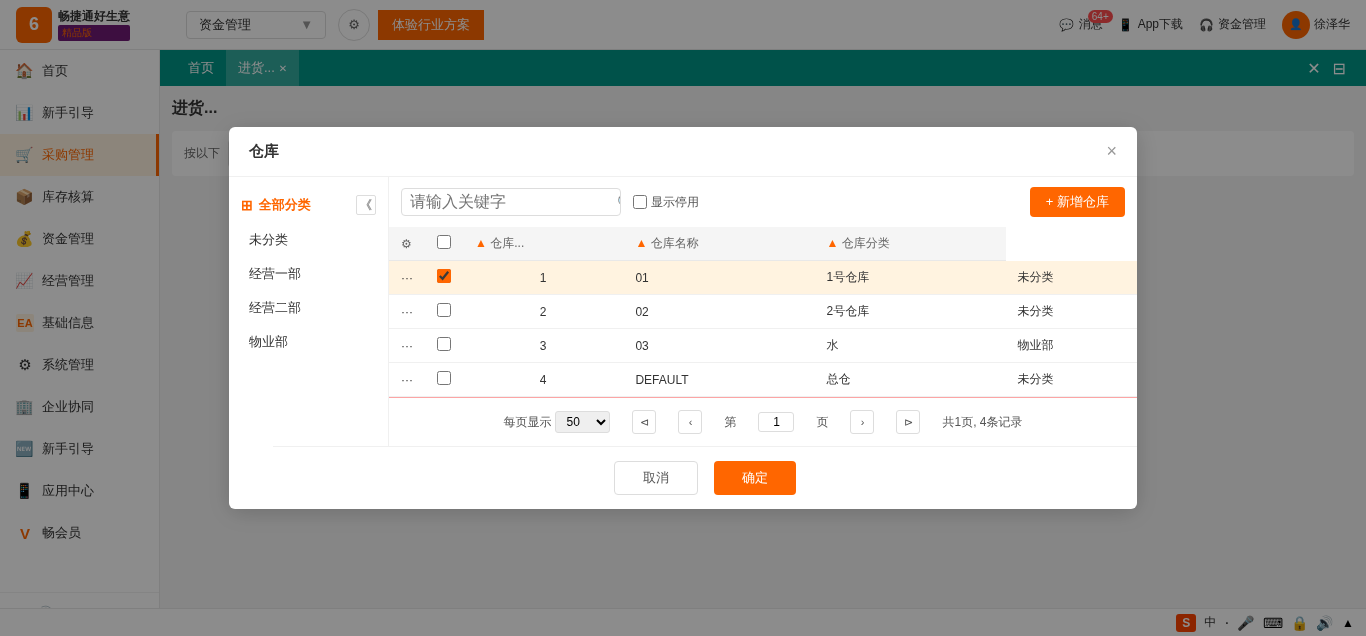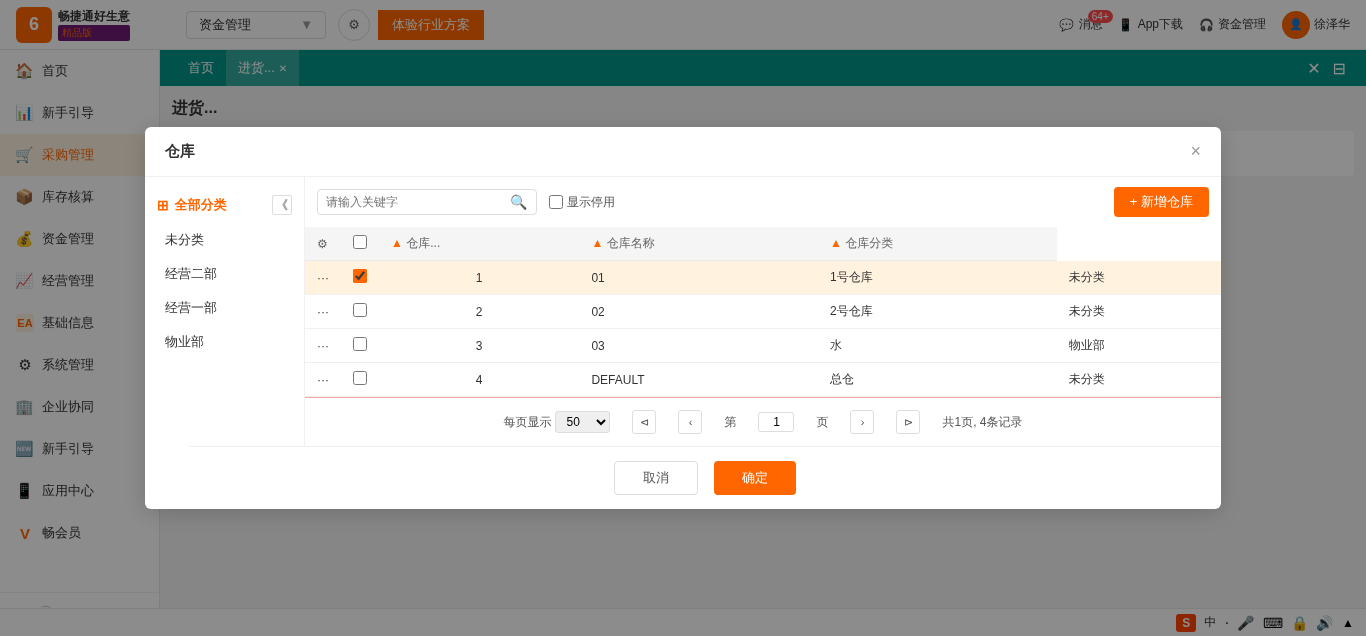--- a/index.html
+++ b/index.html
@@ -74,21 +74,21 @@
     .action-btn { padding: 5px 12px; border: 1px solid #ddd; border-radius: 4px; background: #fff; cursor: pointer; font-size: 12px; color: #333; }
     .action-btn.primary { background: #ff6600; color: #fff; border-color: #ff6600; }
 
     
     .modal-overlay {
       position: fixed; top: 0; left: 0; right: 0; bottom: 0;
       background: rgba(0,0,0,0.45); z-index: 1000;
       display: flex; align-items: center; justify-content: center;
     }
     .modal {
-      background: #fff; border-radius: 6px; width: 1076px; max-height: 560px;
+      background: #fff; border-radius: 6px; width: 908px; max-height: 560px;
       display: flex; flex-direction: column; box-shadow: 0 4px 24px rgba(0,0,0,0.18);
     }
     .modal-header {
       display: flex; align-items: center; justify-content: space-between;
       padding: 14px 20px; border-bottom: 1px solid #f0f0f0;
     }
     .modal-title { font-size: 15px; font-weight: bold; color: #333; }
     .modal-close { cursor: pointer; color: #999; font-size: 18px; }
 
     .modal-body { display: flex; flex: 1; overflow: hidden; }
@@ -101,21 +101,21 @@
     .category-header {
       display: flex; align-items: center; padding: 8px 12px; color: #ff6600; font-size: 13px; font-weight: bold; cursor: pointer; gap: 6px;
     }
     .collapse-btn { width: 20px; height: 20px; border: 1px solid #ddd; border-radius: 2px; display: flex; align-items: center; justify-content: center; cursor: pointer; color: #999; font-size: 12px; margin-left: auto; }
     .category-item { padding: 8px 12px 8px 20px; cursor: pointer; color: #333; font-size: 13px; }
 
     
     .table-panel { flex: 1; display: flex; flex-direction: column; overflow: hidden; }
     .table-toolbar { display: flex; align-items: center; padding: 10px 12px; gap: 12px; }
     .search-input-wrap { display: flex; align-items: center; border: 1px solid #ddd; border-radius: 4px; overflow: hidden; padding: 4px 8px; width: 220px; }
-    .search-input { border: none; outline: none; font-size: 12px; flex: 1; color: #333; background: transparent; }
+    .search-input { border: none; outline: none; font-size: 16px; flex: 1; color: #333; background: transparent; }
     .search-icon-btn { color: #aaa; cursor: pointer; font-size: 14px; }
     .show-disabled { display: flex; align-items: center; gap: 4px; font-size: 12px; color: #555; }
     .new-btn { margin-left: auto; background: #ff6600; color: #fff; border: none; border-radius: 4px; padding: 6px 16px; cursor: pointer; font-size: 13px; white-space: nowrap; }
 
     .data-table { width: 100%; border-collapse: collapse; }
     .data-table thead tr { background: #f5f5f5; }
     .data-table th { padding: 8px 12px; text-align: left; font-weight: normal; color: #666; font-size: 12px; border-bottom: 1px solid #e8e8e8; white-space: nowrap; }
     .data-table td { padding: 8px 12px; font-size: 12px; color: #333; border-bottom: 1px solid #f0f0f0; }
     .data-table tr.selected td { background: #fff3e0; }
 
@@ -284,24 +284,24 @@
       <div class="category-panel">
         <div class="category-header">
           <span style="color:#ff6600;font-size:14px;">⊞</span>
           <span>全部分类</span>
           <div class="collapse-btn">《</div>
         </div>
         <div class="category-item">
           <span>未分类</span>
         </div>
         <div class="category-item">
+          <span>经营一部</span>
+        </div>
+        <div class="category-item">
           <span>经营二部</span>
-        </div>
-        <div class="category-item">
-          <span>经营一部</span>
         </div>
         <div class="category-item">
           <span>物业部</span>
         </div>
       </div>
 
       <div class="table-panel">
 
         <div class="table-toolbar">
           <div class="search-input-wrap">

